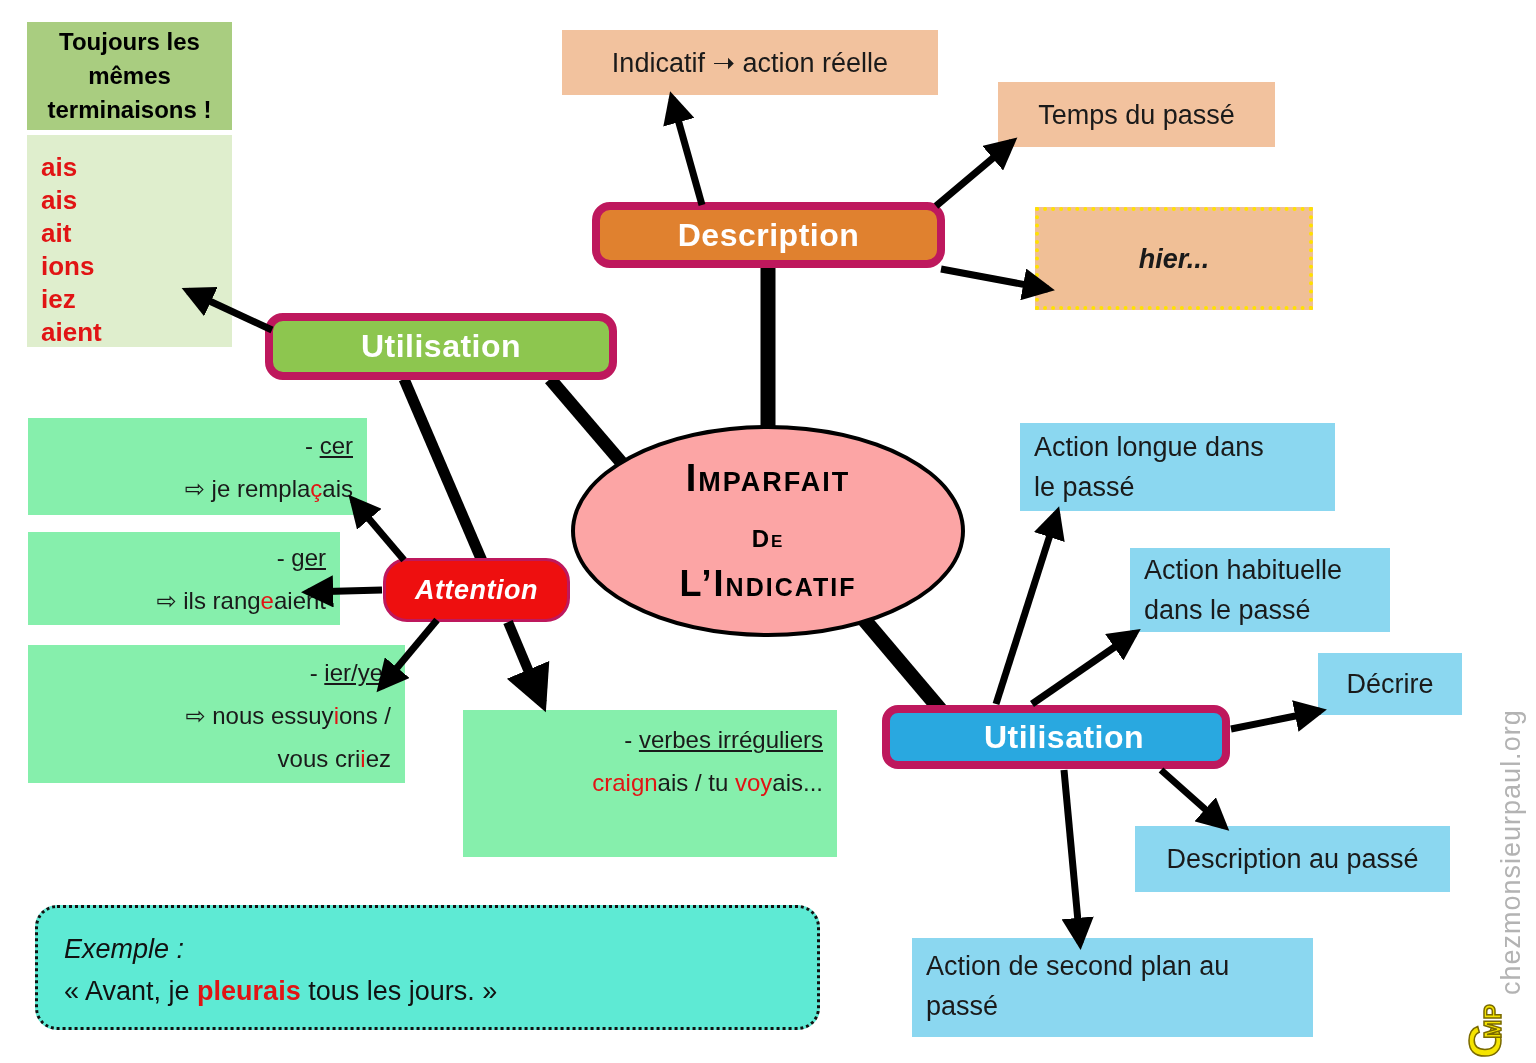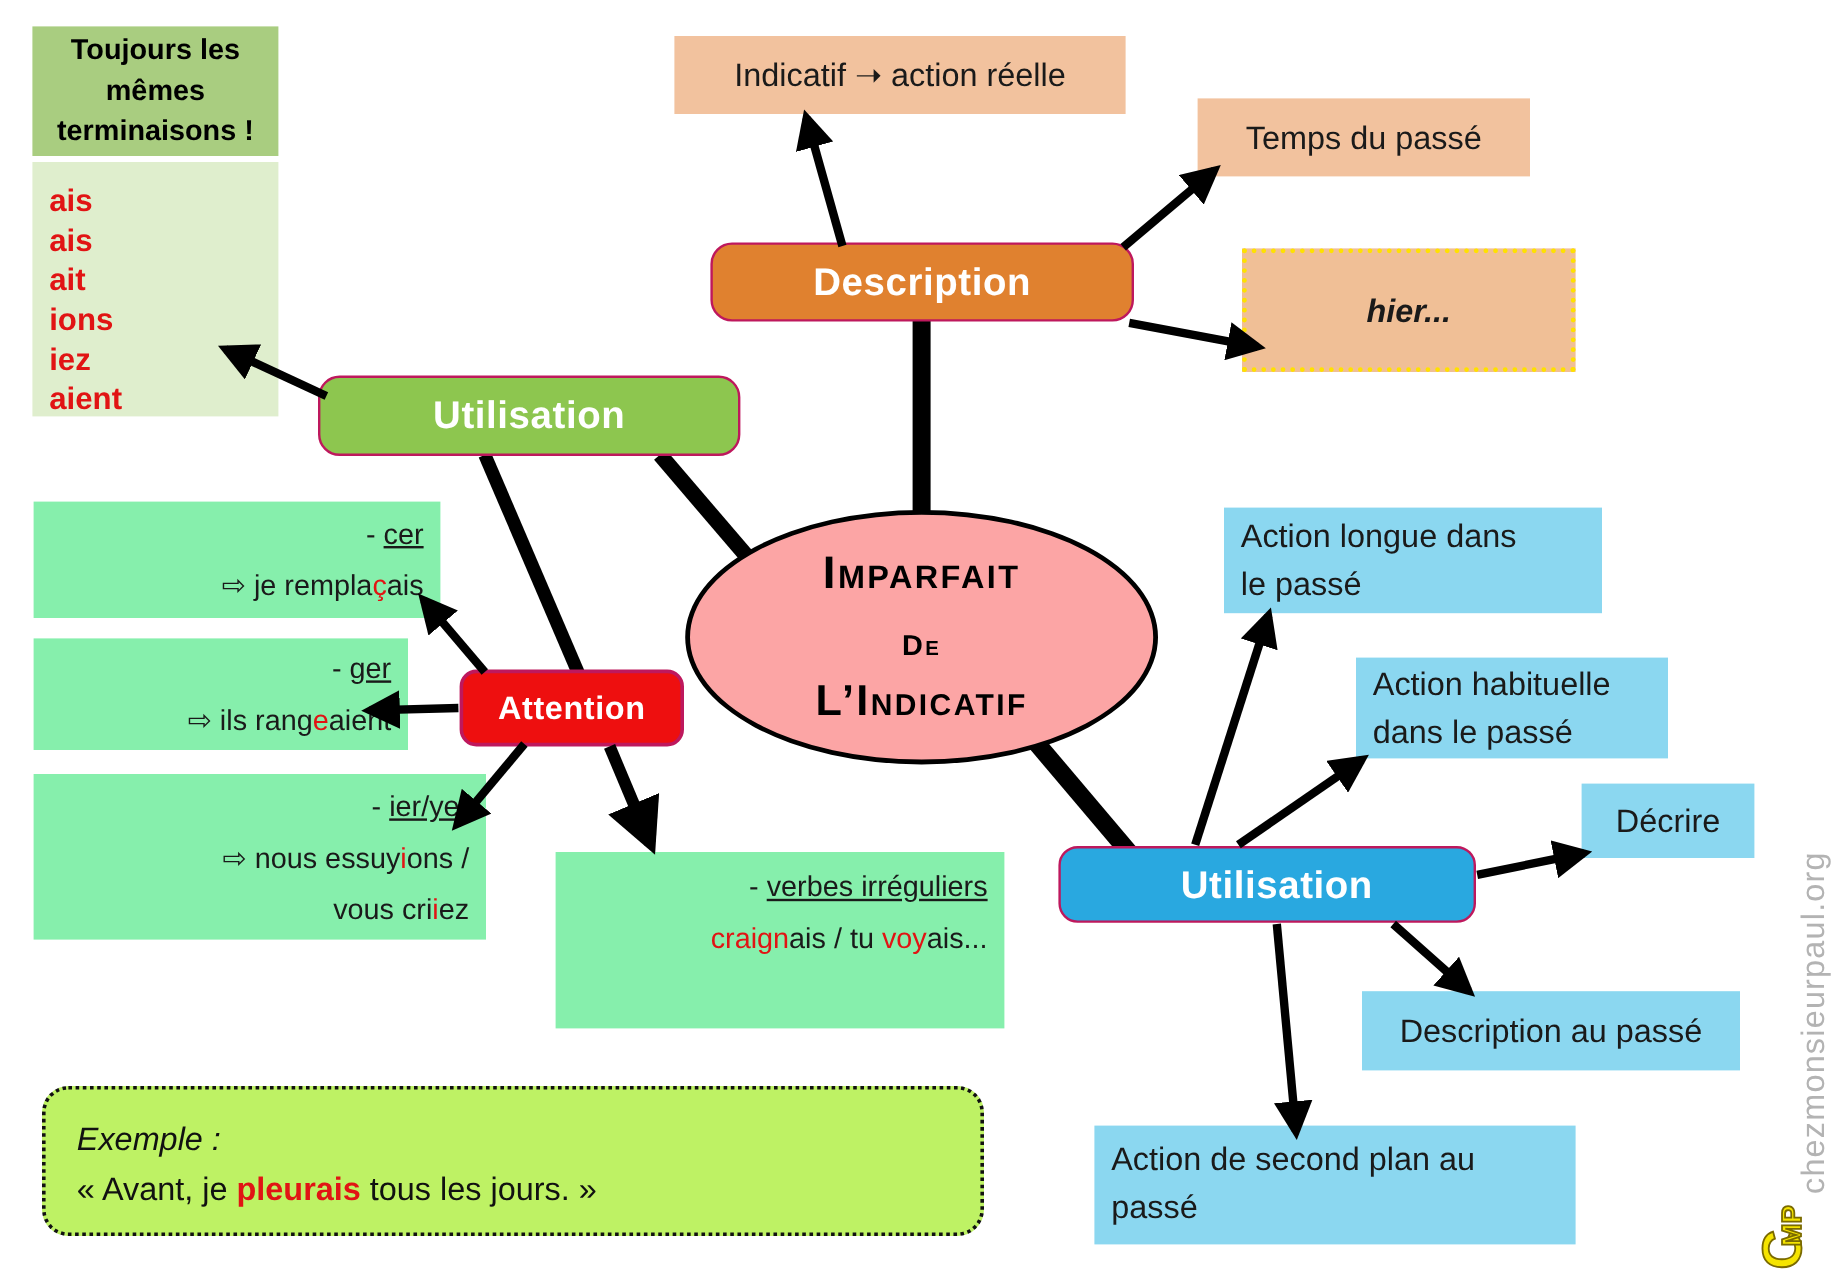--- a/index.html
+++ b/index.html
@@ -15,47 +15,47 @@
   
   .rect{padding:8px 14px;font-size:27px;line-height:40px;}
   .peach{background:#f2c29e;}
   .salmon{background:#86efac;font-size:24px;line-height:43px;text-align:right;}
   .lblue{background:#8bd7f0;}
   .center-txt{display:flex;flex-direction:column;align-items:center;justify-content:center;text-align:center;padding:0;}
 
   
   .node{
     display:flex;align-items:center;justify-content:center;
-    border:2px solid #be185d;border-radius:18px;
+    border:8px solid #be185d;border-radius:18px;
     color:#fff;font-weight:bold;font-size:32px;letter-spacing:.5px;
   }
   .node.desc{background:#e0812f;}
   .node.conj{background:#8dc64f;}
   .node.util{background:#29a8e0;}
-  .node.attn{background:#ee0f0f;border-radius:14px;font-size:27px;border-width:3px;}
+  .node.attn{background:#ee0f0f;border-radius:24px;font-size:27px;font-style:italic;border-width:3px;}
 
   .ellipse{
     background:#fca5a5;border:4px solid #000;border-radius:50%;
     display:flex;flex-direction:column;align-items:center;justify-content:center;
     text-align:center;z-index:1;
   }
   .ellipse span{display:block;font-weight:800;font-variant:small-caps;letter-spacing:2px;color:#000;}
   .ellipse .l1{font-size:38px;line-height:46px;}
   .ellipse .l2{font-size:24px;line-height:44px;margin-top:16px;}
   .ellipse .l3{font-size:36px;line-height:46px;}
 
   .green-head{background:#a9cd80;color:#000000;font-weight:bold;font-size:24px;line-height:34px;
     display:flex;flex-direction:column;align-items:center;justify-content:center;text-align:center;}
   .green-list{background:#dfeecd;color:#e11414;font-weight:bold;font-size:26px;line-height:33px;padding:16px 0 0 14px;}
 
   .dotted-peach{background:#f0bf96;border:4px dotted #ffe100;}
   .trouver-l2{font-weight:bold;font-style:italic;}
 
   .exemple{
-    background:#bef264;border:3px dotted #111;border-radius:22px;
+    background:#5eead4;border:3px dotted #111;border-radius:22px;
     padding:20px 26px;font-size:27px;line-height:42px;color:#111;
   }
   .exemple .ex-label{font-style:italic;display:block;}
 
   .u{text-decoration:underline;}
   .red{color:#e11414;}
   .redb{color:#e11414;font-weight:bold;}
   .line{display:block;}
 
   .watermark{

